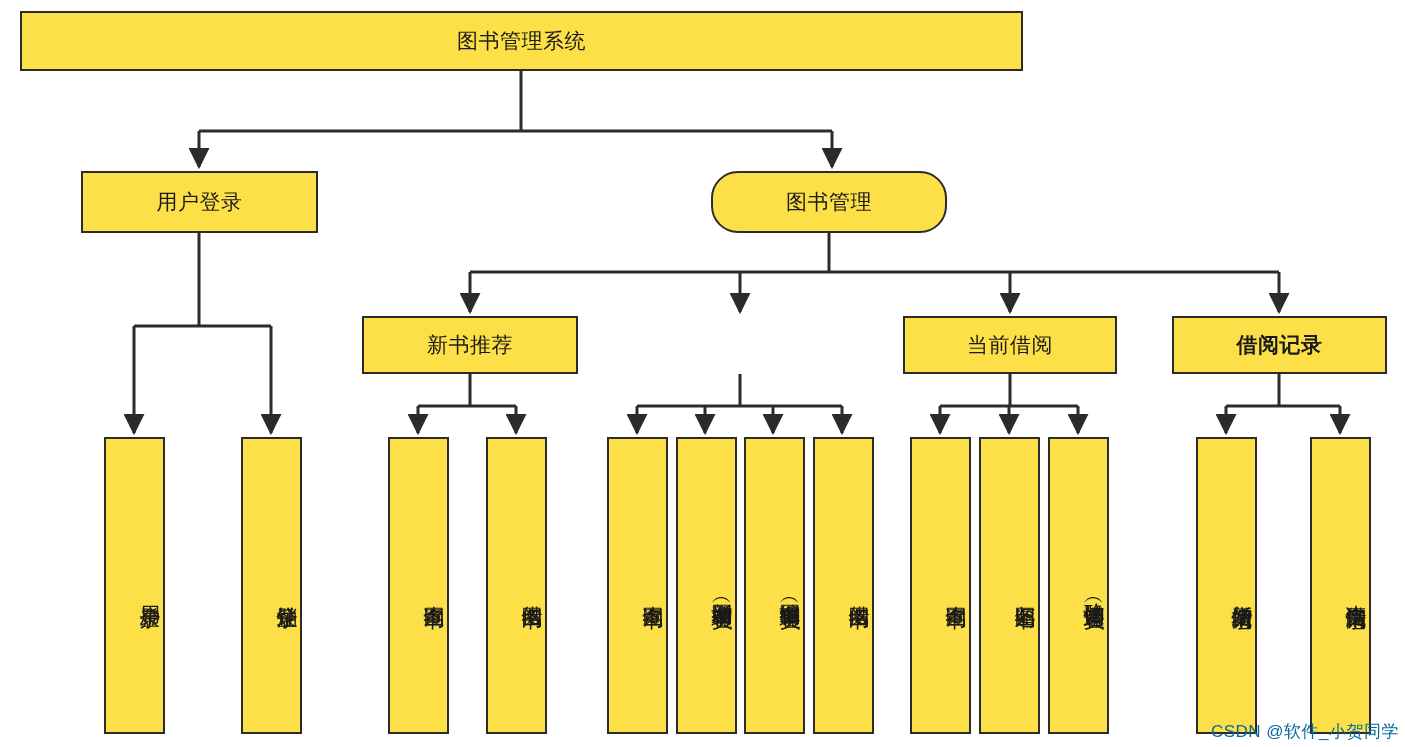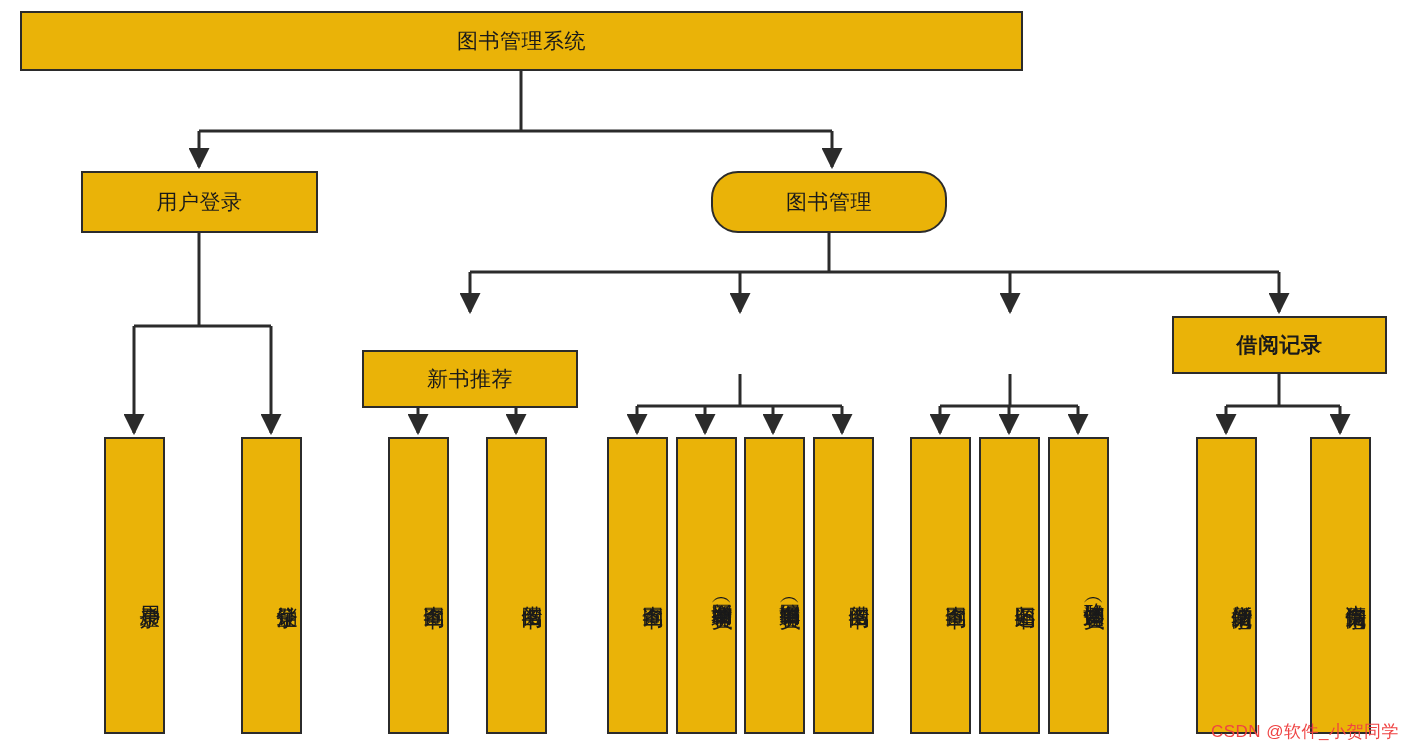--- a/index.html
+++ b/index.html
@@ -21,21 +21,21 @@
     position: absolute;
     left: 0;
     top: 0;
     width: 1405px;
     height: 747px;
     pointer-events: none;
   }
   .node {
     position: absolute;
     box-sizing: border-box;
-    background: #eab308;
+    background: #fde047;
     border: 2px solid #2b2b2b;
     display: flex;
     align-items: center;
     justify-content: center;
     color: #1a1a1a;
   }
   .node-h {
     font-size: 21px;
     letter-spacing: 0.5px;
     line-height: 1.2;
@@ -55,21 +55,21 @@
   .node-v .vlabel {
     writing-mode: vertical-rl;
     text-orientation: upright;
     display: block;
   }
   #watermark {
     position: absolute;
     right: 6px;
     bottom: 4px;
     font-size: 17px;
-    color: #ef4444;
+    color: #0369a1;
     white-space: nowrap;
     letter-spacing: 0.5px;
   }
 </style>
 </head>
 <body>
 
 <div id="diagram-root">
 
   <svg id="edges-layer" width="1405" height="747" viewBox="0 0 1405 747" xmlns="http://www.w3.org/2000/svg">
@@ -126,22 +126,25 @@
     <span>图书管理系统</span>
   </div>
 
   <div class="node node-h" style="left:81px; top:171px; width:237px; height:62px;">
     <span>用户登录</span>
   </div>
   <div class="node node-h" style="left:711px; top:171px; width:236px; height:62px;border-radius:27px;">
     <span>图书管理</span>
   </div>
 
-  <div class="node node-h" style="left:362px; top:316px; width:216px; height:58px;margin-top:34px;">
+  <div class="node node-h" style="left:362px; top:316px; width:216px; height:58px;">
     <span>新书推荐</span>
+  </div>
+  <div class="node node-h" style="left:903px; top:316px; width:214px; height:58px;">
+    <span>当前借阅</span>
   </div>
   <div class="node node-h" style="left:1172px; top:316px; width:215px; height:58px;font-weight:bold;">
     <span>借阅记录</span>
   </div>
 
   <div class="node node-v" style="left:104px; top:437px; width:61px; height:297px;">
     <span class="vlabel">用户登录</span>
   </div>
   <div class="node node-v" style="left:241px; top:437px; width:61px; height:297px;">
     <span class="vlabel">注销登录</span>

